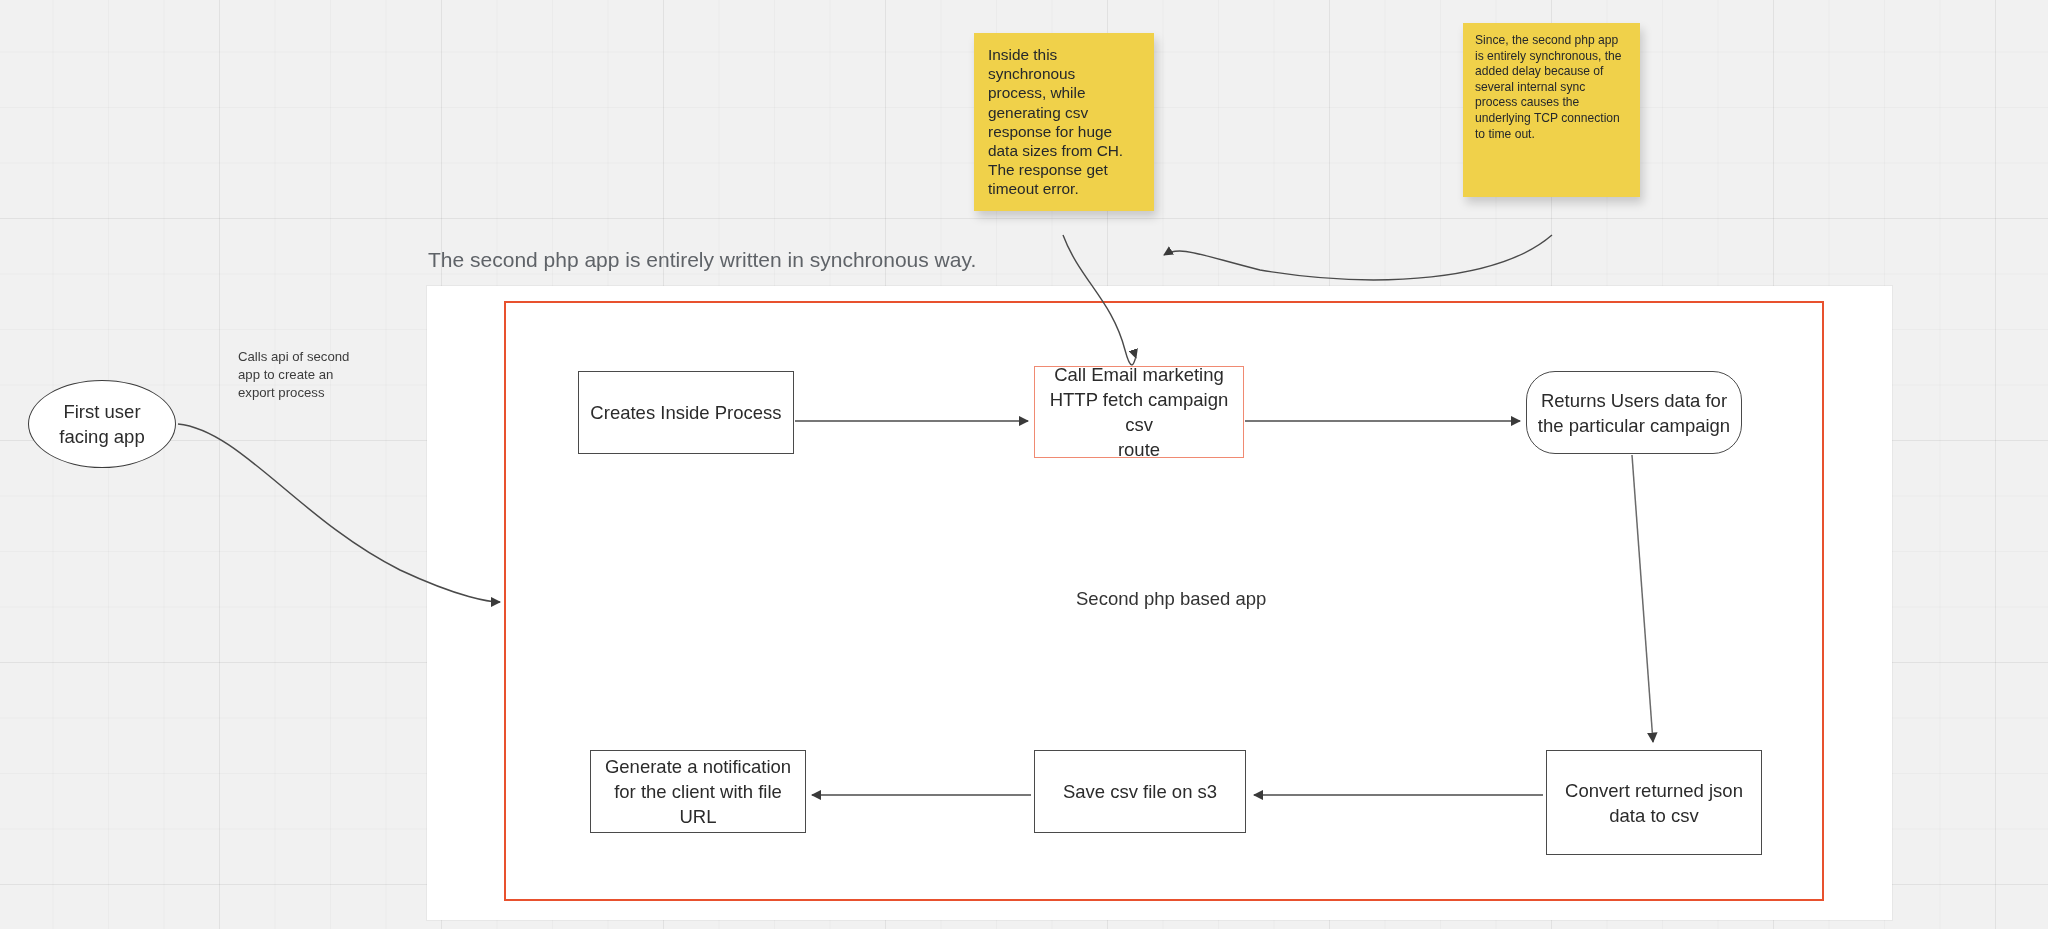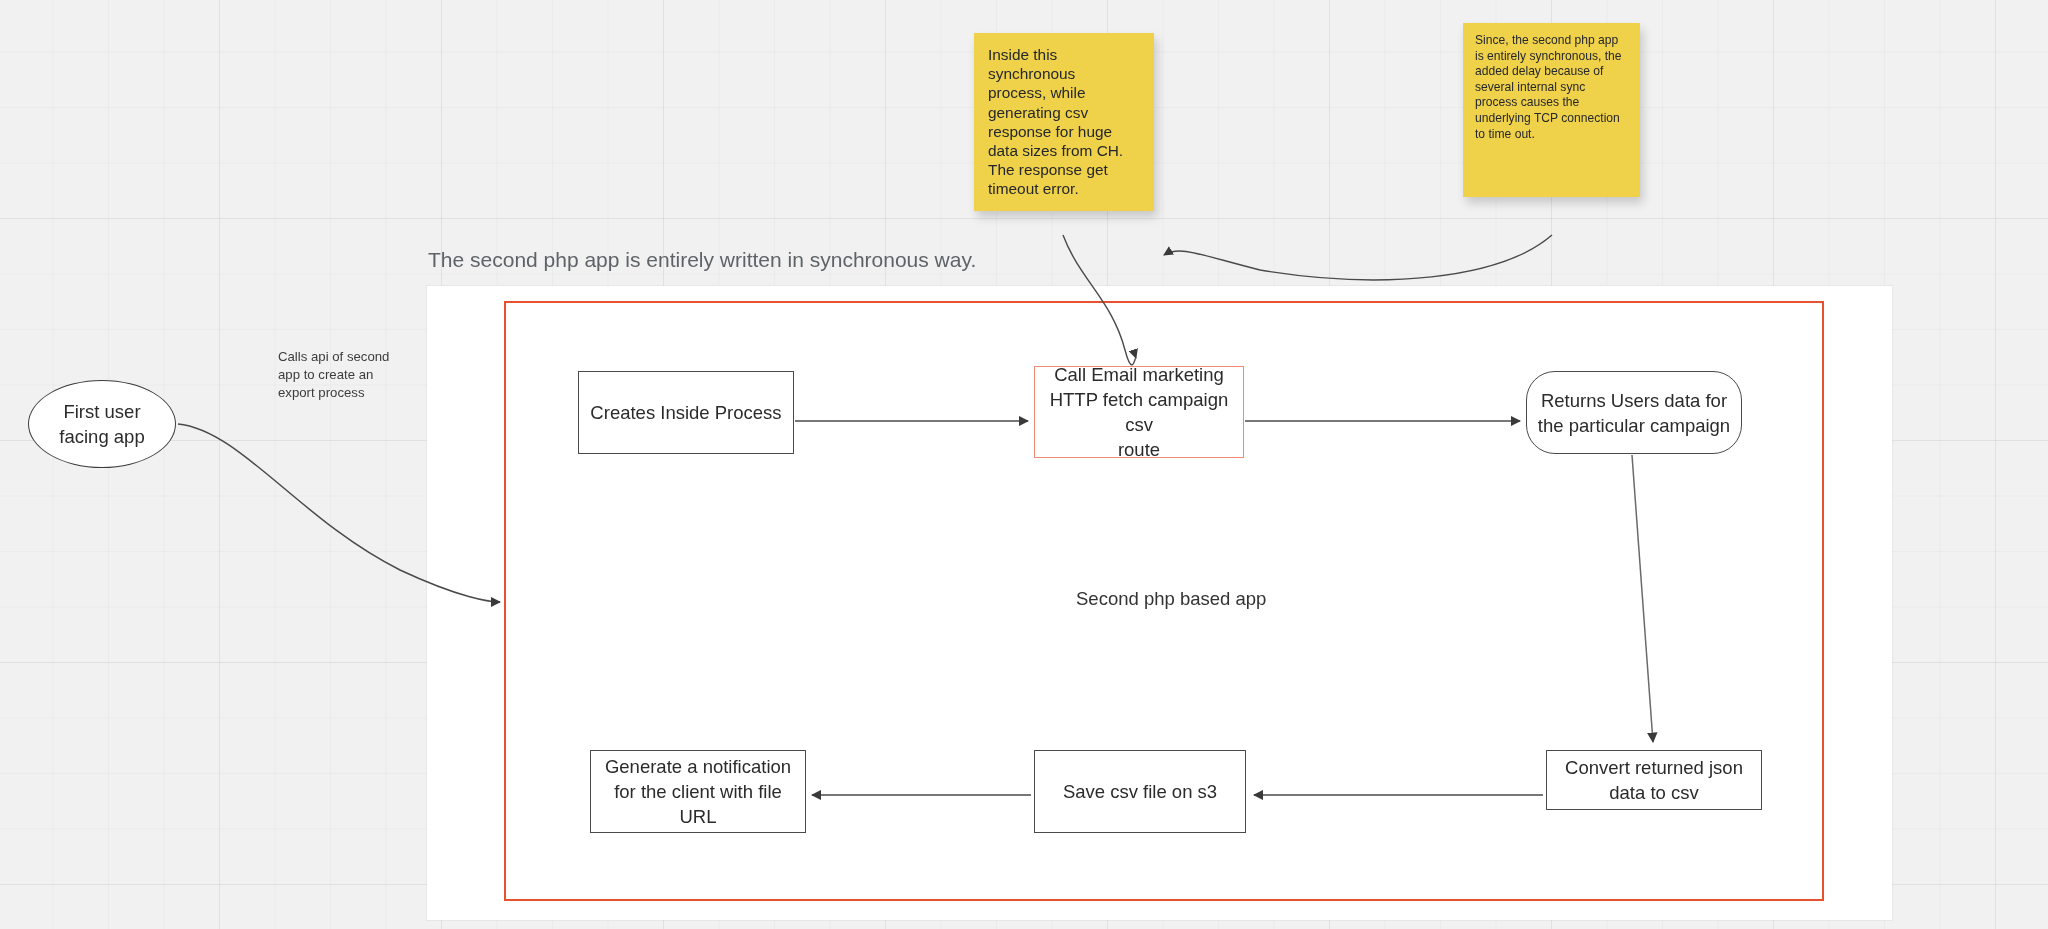--- a/index.html
+++ b/index.html
@@ -141,35 +141,34 @@
     text-align: center;
     font-size: 18.5px;
     line-height: 25px;
     color: #2b2b2b;
     white-space: pre-line;
     box-sizing: border-box;
   }
   #node-creates  { left: 578px;  top: 371px; width: 216px; height: 83px; }
   #node-call     { left: 1034px; top: 366px; width: 210px; height: 92px; }
   #node-returns  { left: 1526px; top: 371px; width: 216px; height: 83px; border-radius: 29px; }
-  #node-convert  { left: 1546px; top: 750px; width: 216px; height: 60px; }
+  #node-convert  { left: 1546px; top: 750px; width: 216px; height: 105px; }
   #node-save     { left: 1034px; top: 750px; width: 212px; height: 83px; }
   #node-generate { left: 590px;  top: 750px; width: 216px; height: 83px; }
 
   
   #edge-note-calls {
     position: absolute;
     left: 238px;
     top: 348px;
     width: 125px;
     font-size: 13.2px;
     line-height: 18px;
     color: #3c3c3c;
     white-space: pre-line;
-    margin-left: 40px;
   }
 
   
   #connectors {
     position: absolute;
     left: 0;
     top: 0;
     width: 2048px;
     height: 929px;
     pointer-events: none;

